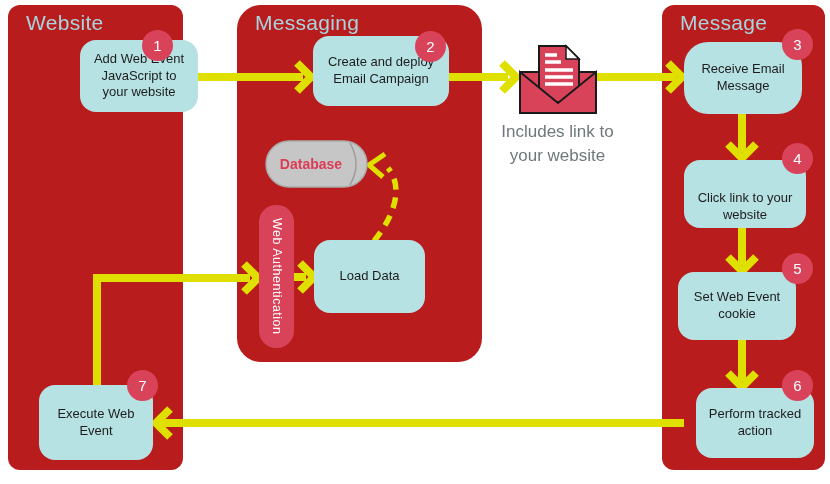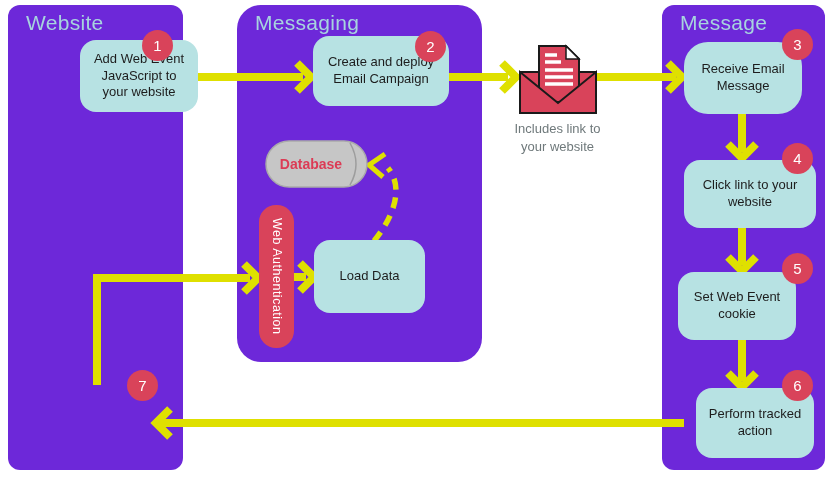--- a/index.html
+++ b/index.html
@@ -1,21 +1,21 @@
 <!DOCTYPE html>
 <html><head>
 <meta charset="utf-8">
 <style>
   html,body{margin:0;padding:0;background:#ffffff;}
   #stage{
     position:relative;width:830px;height:484px;background:#ffffff;
     font-family:"Liberation Sans",sans-serif;overflow:hidden;
   }
   .panel{
-    position:absolute;background:#6d28d9;border-radius:12px;
+    position:absolute;background:#b91c1c;border-radius:12px;
   }
   .panel-title{
     position:absolute;left:18px;top:6px;font-size:21px;color:#a7d4de;
     letter-spacing:.3px;
   }
   .step-box{
     position:absolute;background:#b7e2e3;border-radius:16px;
     display:flex;align-items:center;justify-content:center;text-align:center;
     font-size:13px;line-height:1.3;color:#1d1d1d;padding:4px 8px;
     box-sizing:border-box;z-index:3;
@@ -42,21 +42,21 @@
   }
   #db-wrap{position:absolute;left:265px;top:140px;width:103px;height:48px;z-index:3;}
   #db-label{
     position:absolute;left:265px;top:140px;width:92px;height:48px;z-index:4;
     display:flex;align-items:center;justify-content:center;
     color:#dc3b55;font-weight:bold;font-size:14px;
   }
   #envelope-wrap{position:absolute;left:518px;top:43px;width:80px;height:72px;z-index:3;}
   #env-caption{
     position:absolute;left:490px;top:120px;width:135px;text-align:center;
-    color:#6f797b;font-size:13px;line-height:1.4;z-index:3;
+    color:#6f797b;font-size:17px;line-height:1.4;z-index:3;
   }
 </style>
 </head>
 <body>
 
 <div id="stage">
 
   <div class="panel" style="left:8px;top:5px;width:175px;height:465px;">
     <div class="panel-title">Website</div>
   </div>
@@ -101,28 +101,31 @@
 
   <div class="step-box" style="left:40px;top:40px;width:118px;height:72px;margin-left:40px;">
     <span>Add Web Event JavaScript to your website</span>
   </div>
   <div class="step-box" style="left:313px;top:36px;width:136px;height:70px;">
     <span>Create and deploy Email Campaign</span>
   </div>
   <div class="step-box" style="left:684px;top:42px;width:118px;height:72px;border-radius:24px;">
     <span>Receive Email Message</span>
   </div>
-  <div class="step-box" style="left:684px;top:160px;width:132px;height:68px;">
+  <div class="step-box" style="left:684px;top:160px;width:122px;height:68px;align-items:flex-end;">
     <span>Click link to your website</span>
   </div>
   <div class="step-box" style="left:678px;top:272px;width:118px;height:68px;">
     <span>Set Web Event cookie</span>
   </div>
   <div class="step-box" style="left:684px;top:388px;width:118px;height:70px;margin-left:12px;">
     <span>Perform tracked action</span>
+  </div>
+  <div class="step-box" style="left:39px;top:385px;width:114px;height:75px;">
+    <span>Execute Web Event</span>
   </div>
   <div class="step-box" style="left:314px;top:240px;width:111px;height:73px;">
     <span>Load Data</span>
   </div>
 
   <div class="badge" style="left:142px;top:30px;">1</div>
   <div class="badge" style="left:415px;top:31px;">2</div>
   <div class="badge" style="left:782px;top:29px;">3</div>
   <div class="badge" style="left:782px;top:143px;">4</div>
   <div class="badge" style="left:782px;top:253px;">5</div>

